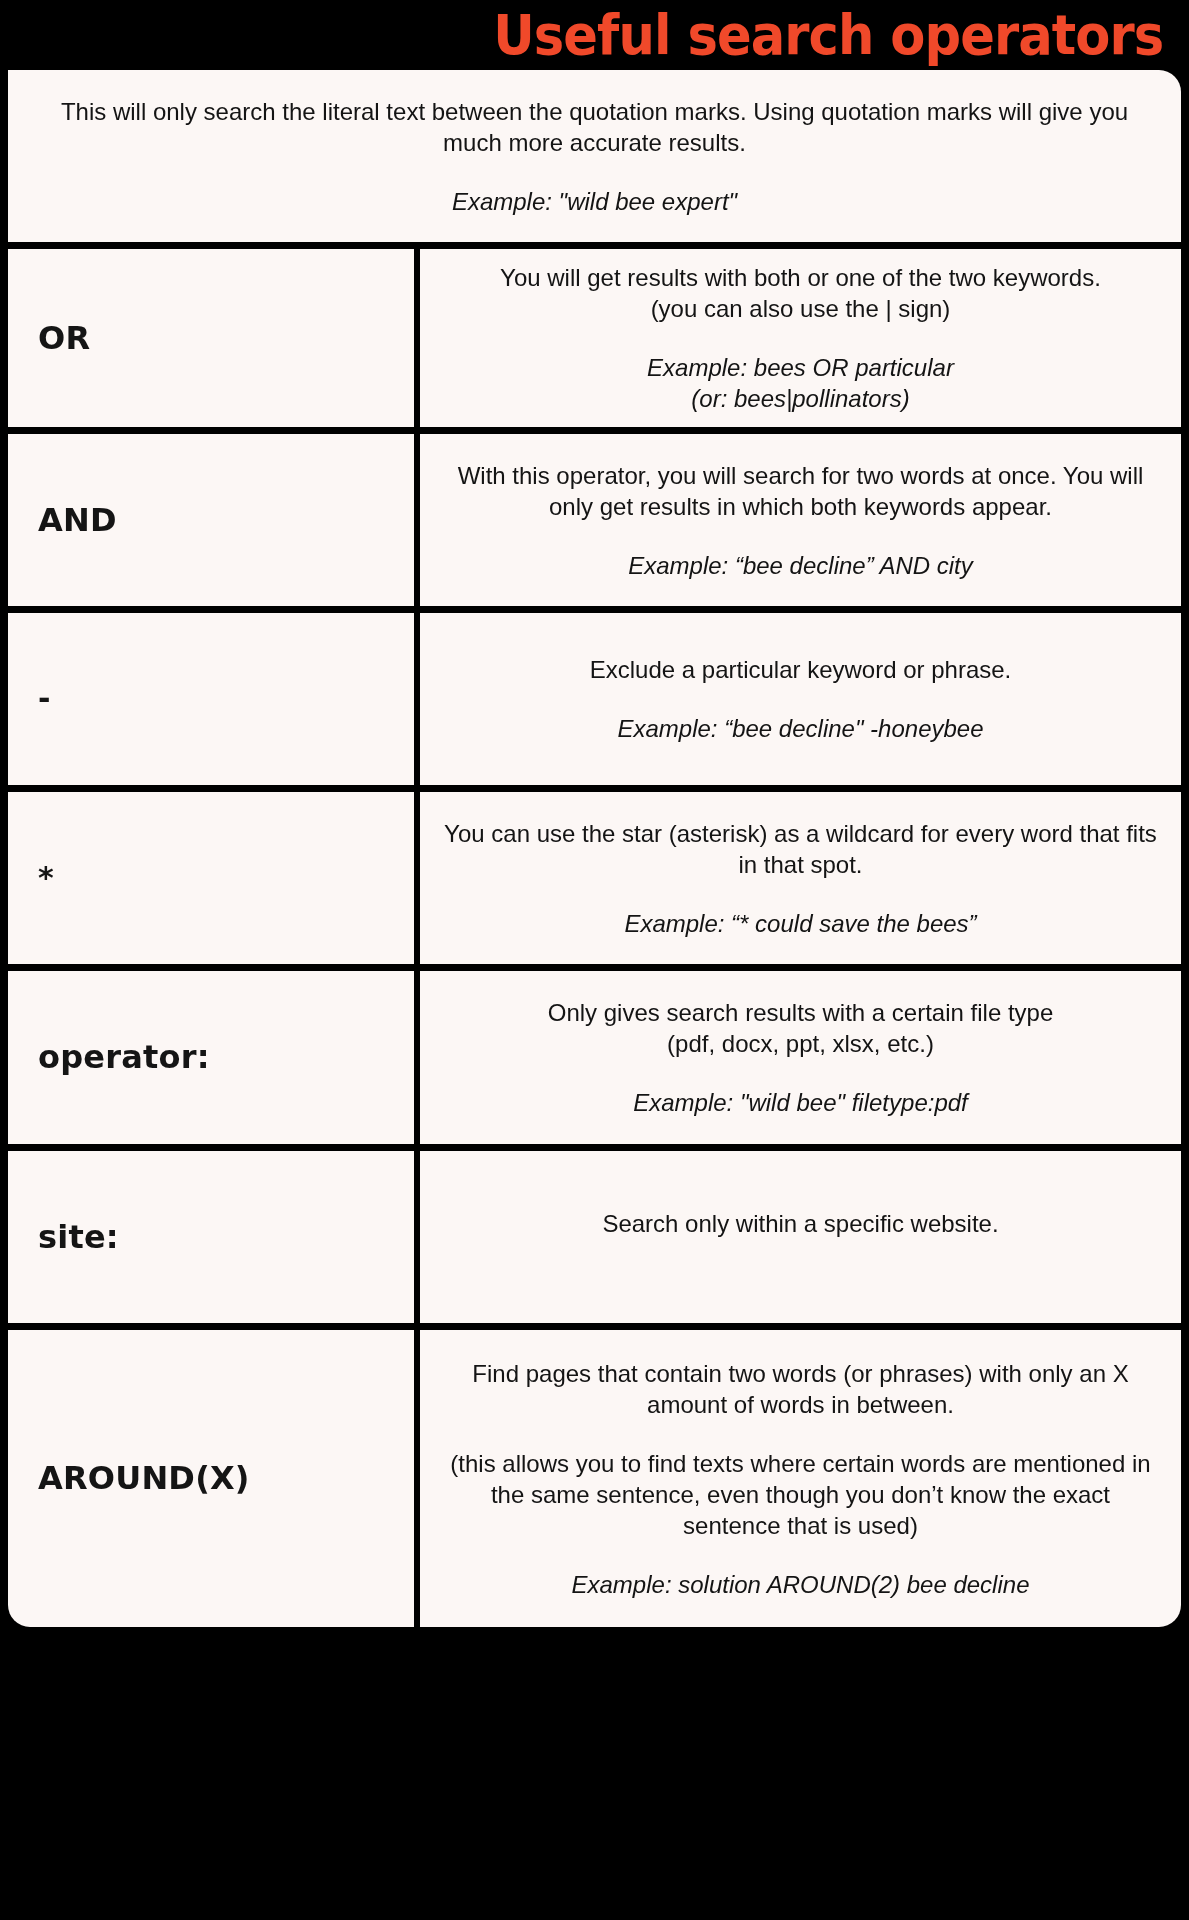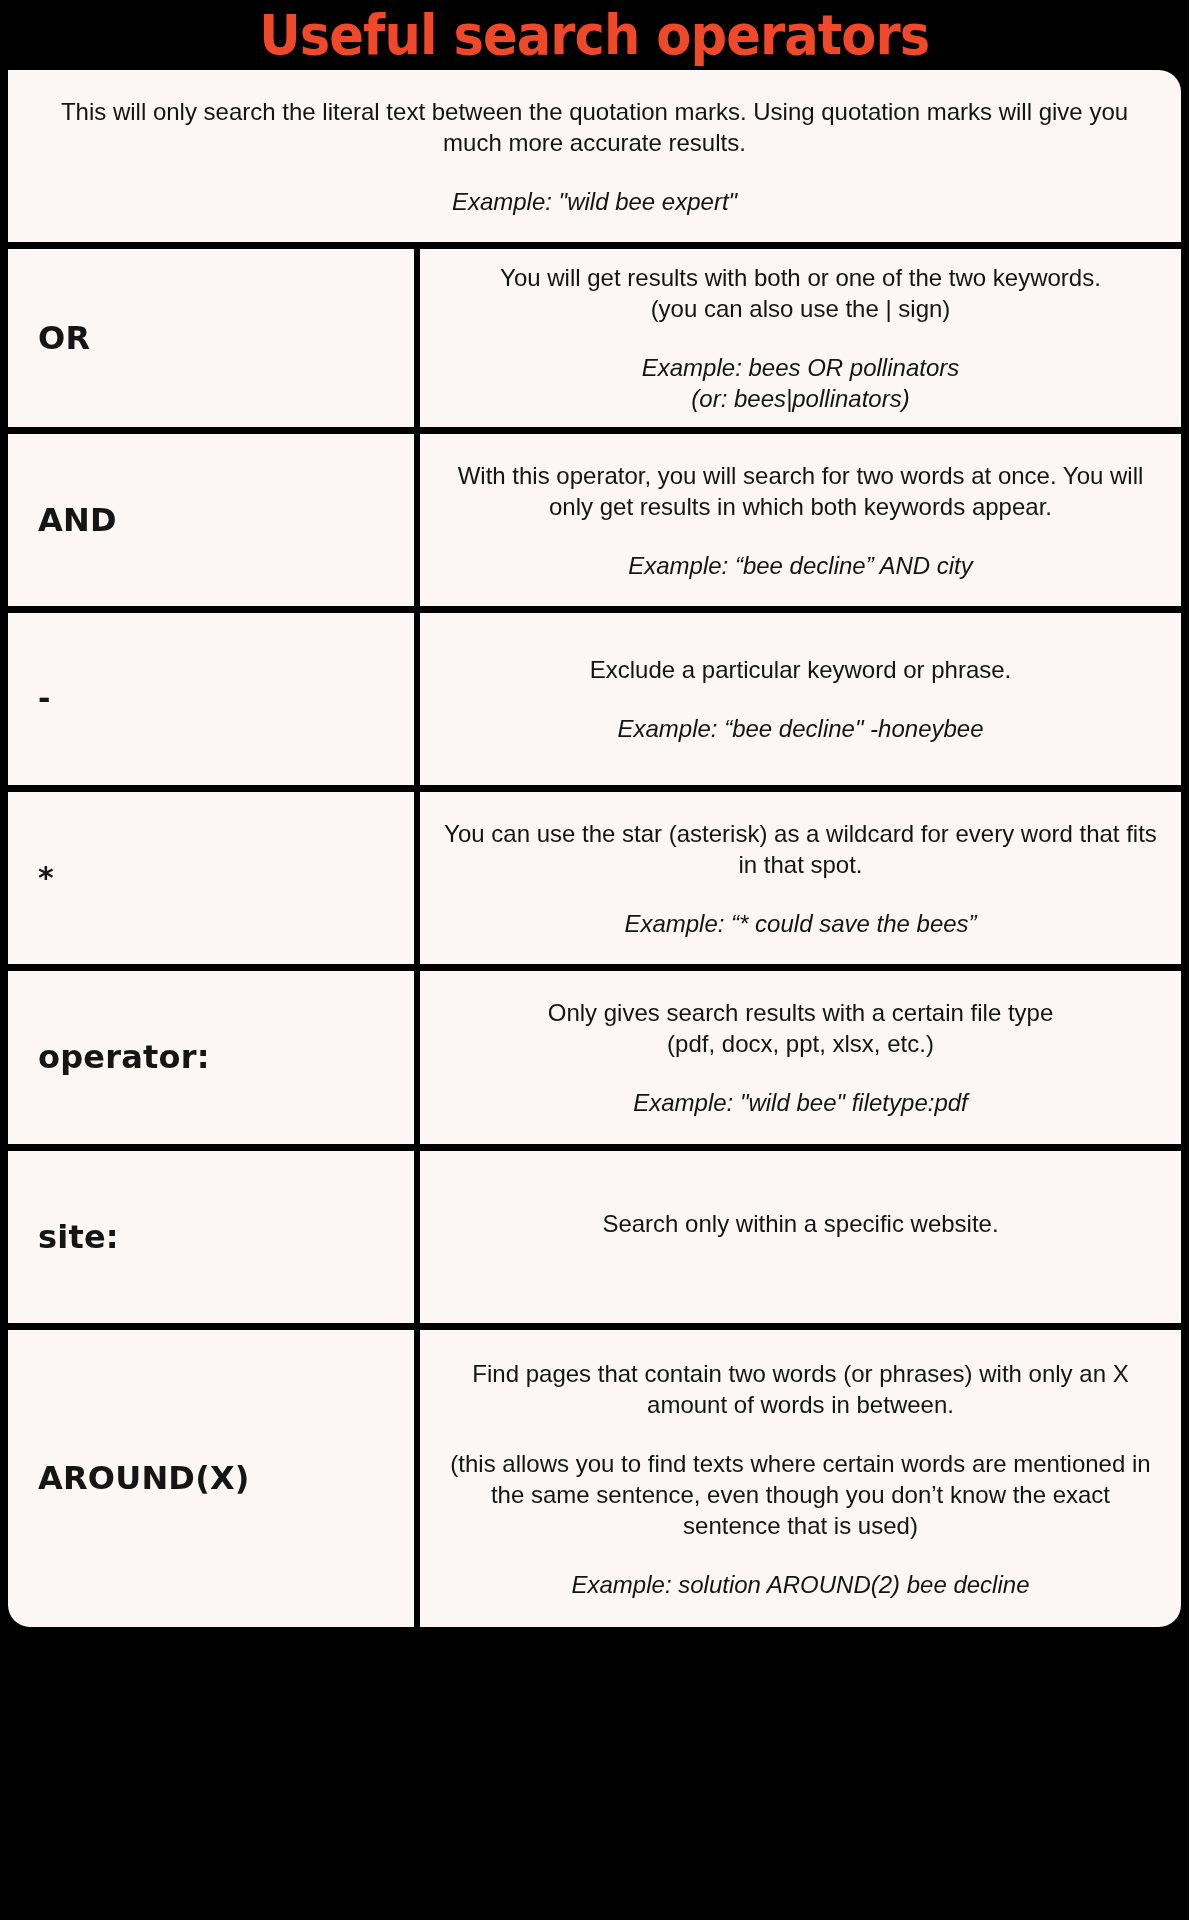--- a/index.html
+++ b/index.html
@@ -8,21 +8,21 @@
     background:#000000;
     font-family:"Liberation Sans", sans-serif;
   }
   body { width:1189px; min-height:1920px; overflow:hidden; }
 
   
   .title-bar{
     height:70px;
     display:flex;
     align-items:center;
-    justify-content:center;
+    justify-content:flex-end;
     background:#000000;
   }
   .title{
     font-family:"DejaVu Sans", sans-serif;
     font-weight:bold;
     font-size:55px;
     line-height:56px;
     letter-spacing:-1px;
     color:#F0492A;
     text-align:center;
@@ -125,21 +125,21 @@
   </div>
 
   <div class="row" style="height:178px;">
     <div class="cell cell-op">
       <div class="op-text">OR</div>
     </div>
     <div class="cell cell-desc">
       <div class="desc-text">You will get results with both or one of the two keywords.
 (you can also use the | sign)</div>
       <div class="gap-sm"></div>
-      <div class="desc-example">Example: bees OR pollinators</div>
+      <div class="desc-example">Example: bees OR particular</div>
       <div class="desc-example">(or: bees|pollinators)</div>
     </div>
   </div>
 
   <div class="row" style="height:172px;">
     <div class="cell cell-op">
       <div class="op-text">AND</div>
     </div>
     <div class="cell cell-desc">
       <div class="desc-text">With this operator, you will search for two words at once. You will only get results in which both keywords appear.</div>

